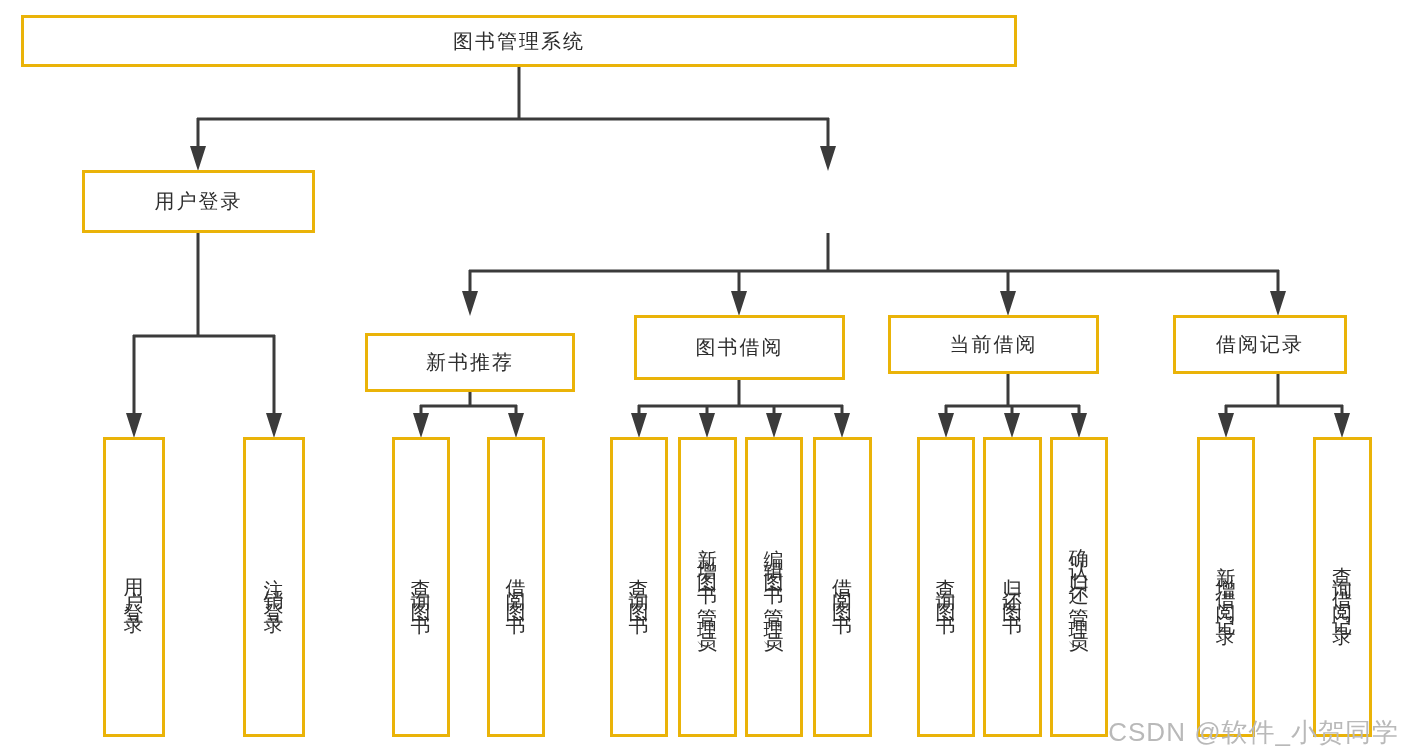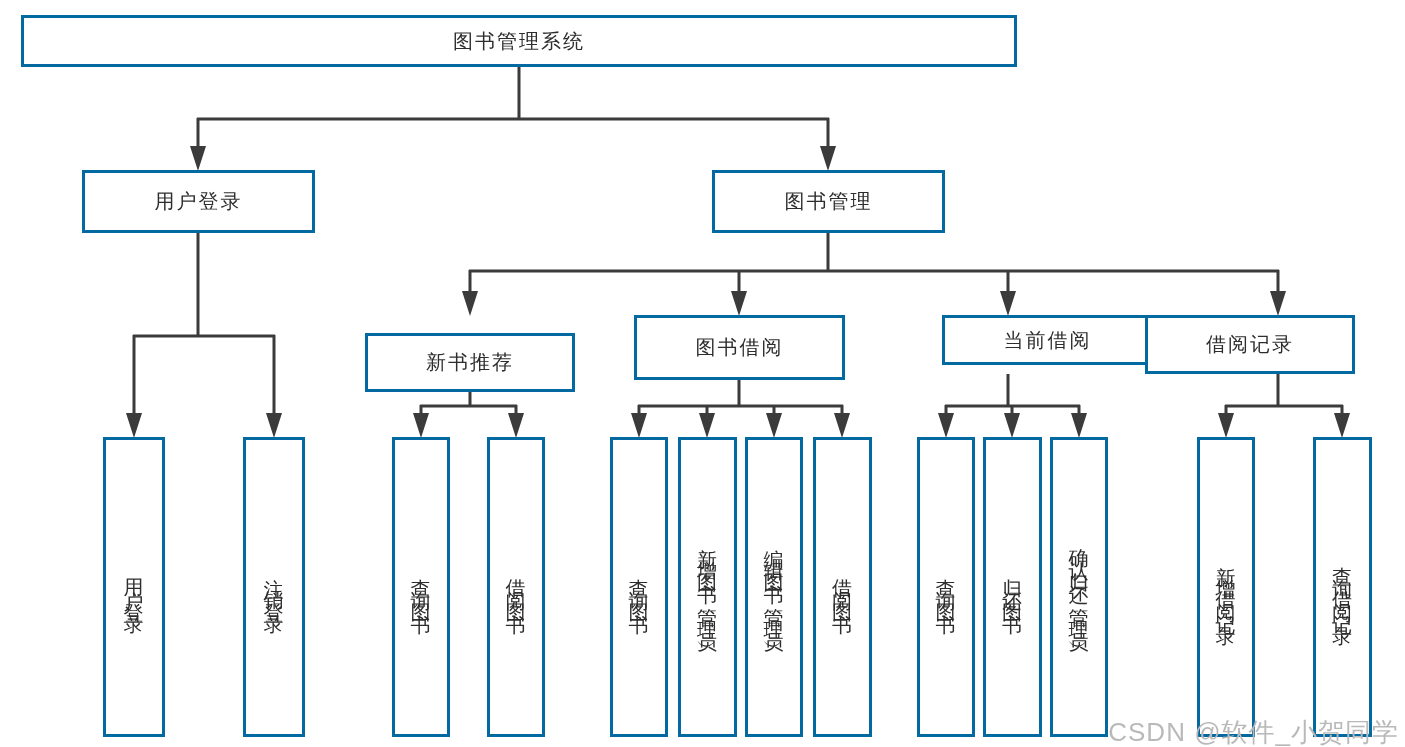--- a/index.html
+++ b/index.html
@@ -3,21 +3,21 @@
 <meta charset="utf-8">
 <style>
   * { margin:0; padding:0; box-sizing:border-box; }
   html,body { background:#ffffff; }
   .stage {
     position:relative; width:1405px; height:747px; background:#ffffff;
     font-family:"Liberation Sans", sans-serif; overflow:hidden;
   }
   .wires { position:absolute; left:0; top:0; width:1405px; height:747px; }
   .node {
-    position:absolute; background:#ffffff; border:3px solid #0369a1;
+    position:absolute; background:#ffffff; border:3px solid #eab308;
     display:flex; align-items:center; justify-content:center;
     color:#2d2d2d;
   }
   .node.h span { font-size:20px; letter-spacing:2px; white-space:nowrap; }
   .node.v span {
     writing-mode:vertical-rl; text-orientation:mixed;
     font-size:20px; letter-spacing:12px; line-height:1; white-space:nowrap;
   }
   .watermark {
     position:absolute; top:715px; right:6px; z-index:5;
@@ -57,34 +57,31 @@
     </g>
   </svg>
 
   <div class="node h" style="left:21px;top:15px;width:996px;height:52px">
     <span>图书管理系统</span>
   </div>
 
   <div class="node h" style="left:82px;top:170px;width:233px;height:63px">
     <span>用户登录</span>
   </div>
-  <div class="node h" style="left:712px;top:170px;width:233px;height:63px">
-    <span>图书管理</span>
-  </div>
 
   <div class="node h" style="left:365px;top:333px;width:210px;height:59px">
     <span>新书推荐</span>
   </div>
   <div class="node h" style="left:634px;top:315px;width:211px;height:65px">
     <span>图书借阅</span>
   </div>
-  <div class="node h" style="left:942px;top:315px;width:211px;height:50px">
+  <div class="node h" style="left:888px;top:315px;width:211px;height:59px">
     <span>当前借阅</span>
   </div>
-  <div class="node h" style="left:1145px;top:315px;width:210px;height:59px">
+  <div class="node h" style="left:1173px;top:315px;width:174px;height:59px">
     <span>借阅记录</span>
   </div>
 
   <div class="node v" style="left:103px;top:437px;width:62px;height:300px">
     <span>用户登录</span>
   </div>
   <div class="node v" style="left:243px;top:437px;width:62px;height:300px">
     <span>注销登录</span>
   </div>
 

